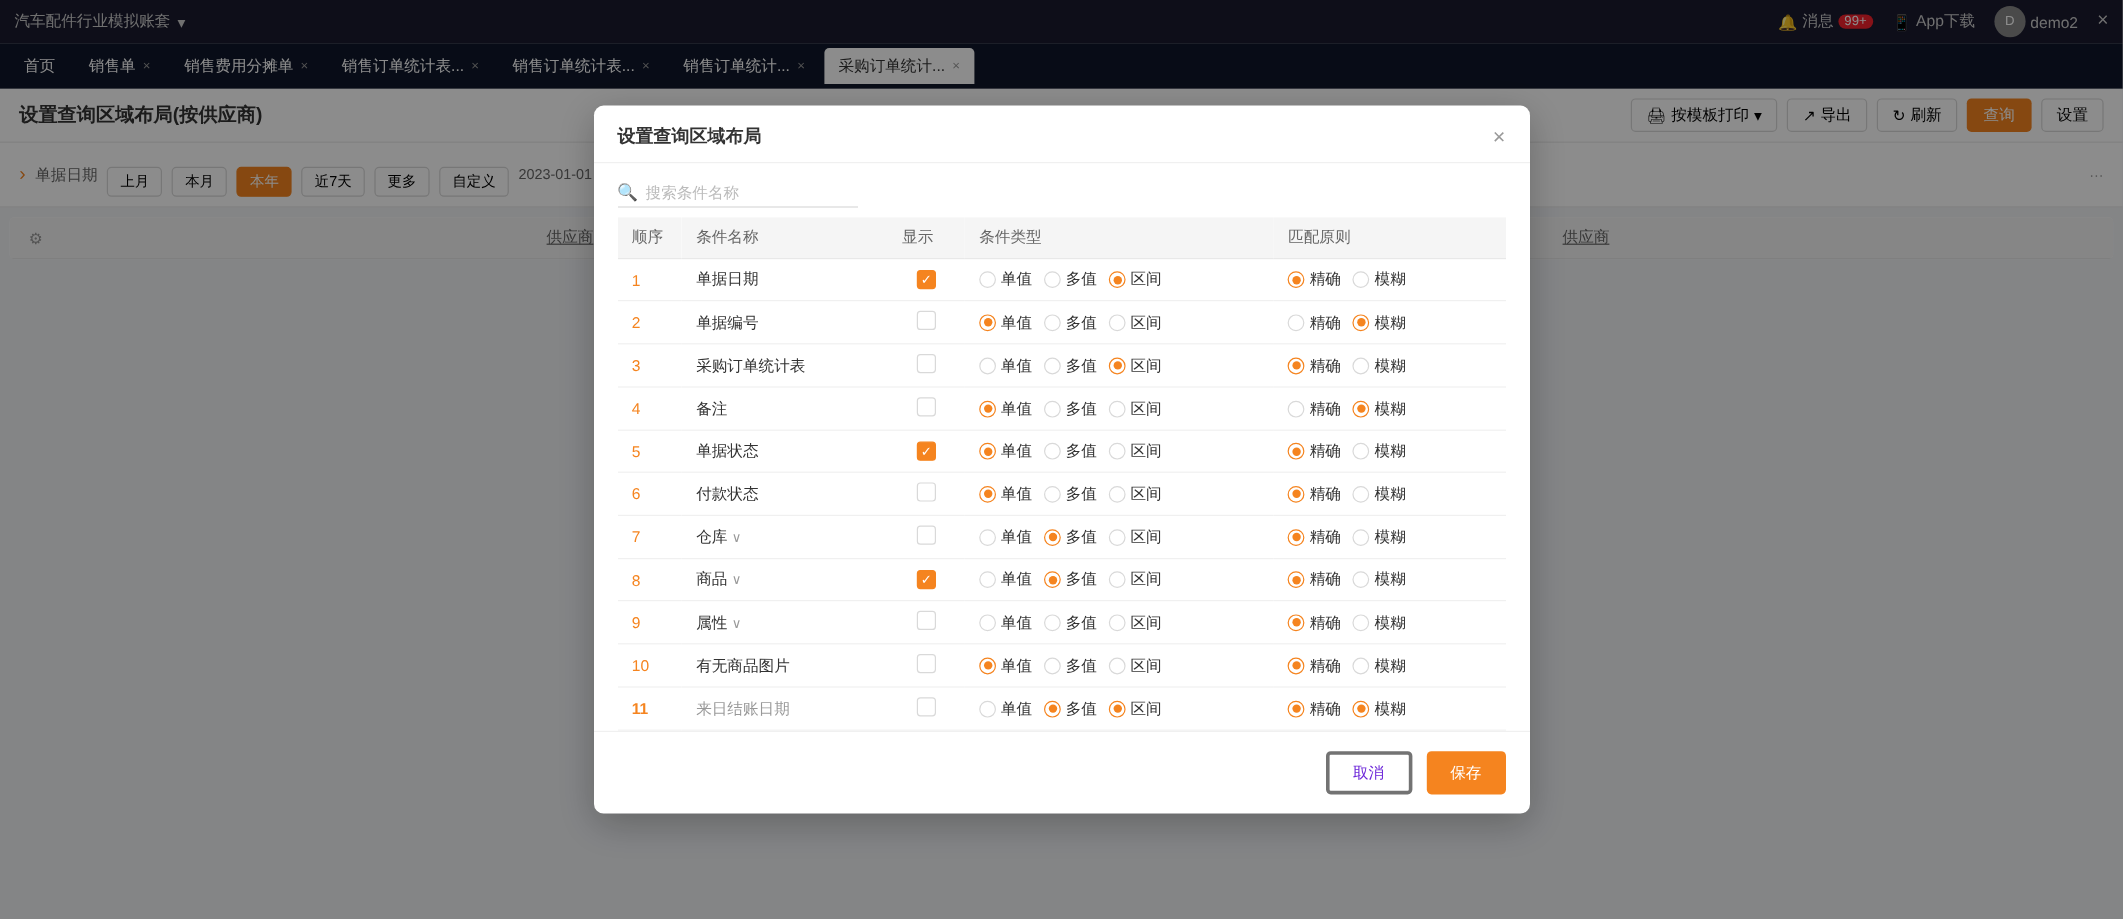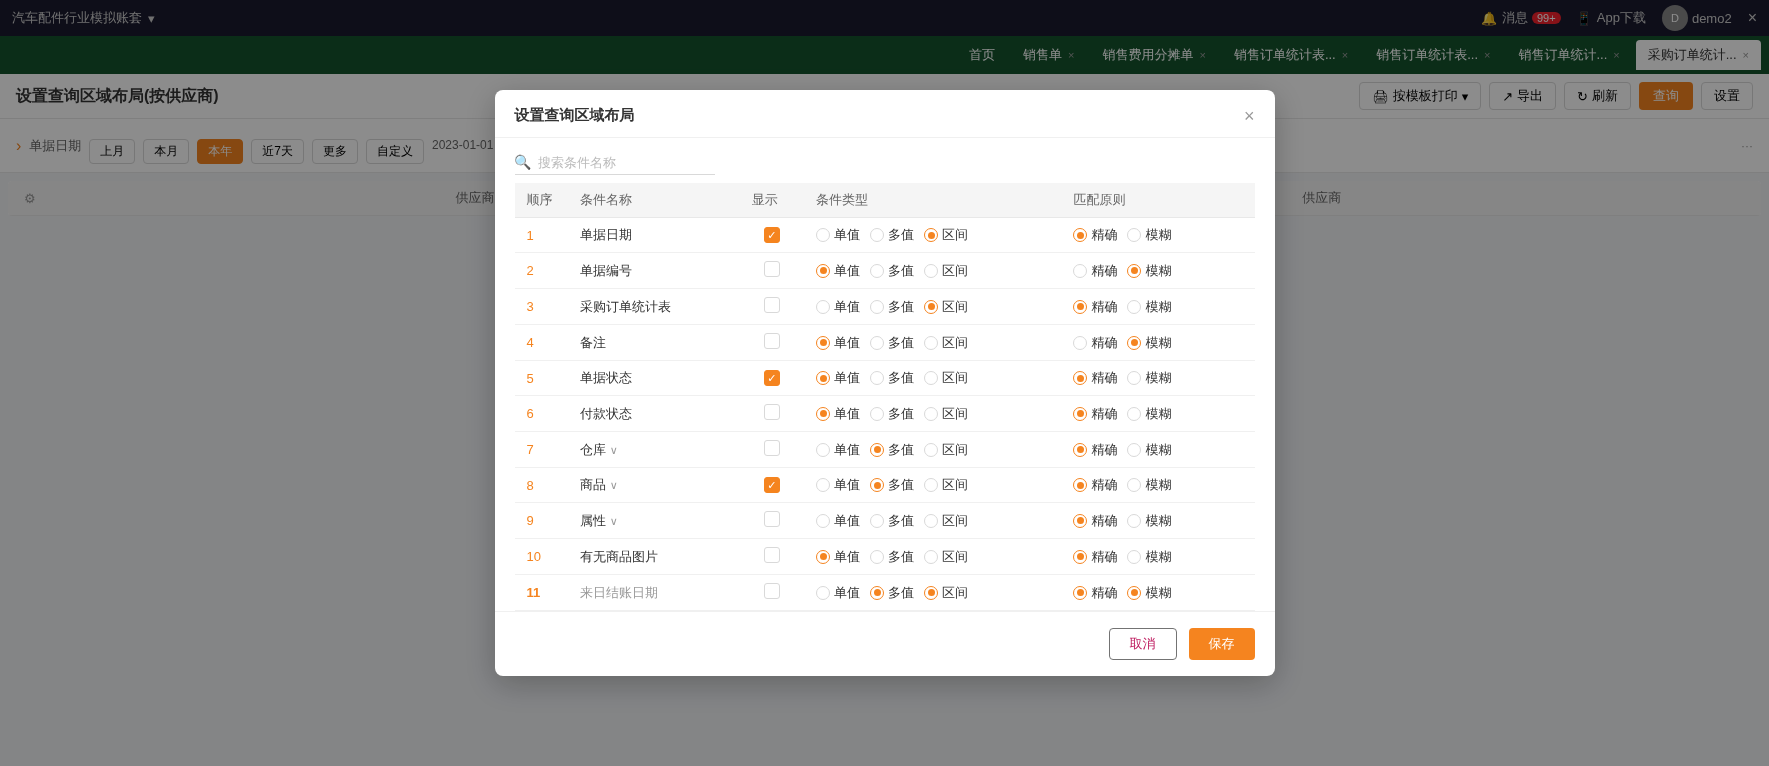--- a/index.html
+++ b/index.html
@@ -16,27 +16,26 @@
       color: #ccc;
     }
     .top-bar-left { font-size: 13px; color: #ccc; display: flex; align-items: center; gap: 6px; }
     .top-bar-right { display: flex; align-items: center; gap: 16px; font-size: 13px; }
     .top-bar-right .badge { background: #f5222d; color: #fff; border-radius: 8px; padding: 0 5px; font-size: 11px; }
     .top-bar-right .icon-btn { display: flex; align-items: center; gap: 4px; cursor: pointer; color: #ccc; }
     .avatar { width: 26px; height: 26px; border-radius: 50%; background: #888; display: flex; align-items: center; justify-content: center; color: #fff; font-size: 11px; }
 
     
     .tab-bar {
-      background: #14532d;
+      background: #0f172a;
       height: 38px;
       display: flex;
       align-items: center;
       padding: 0 8px;
       gap: 4px;
-      justify-content: flex-end;
     }
     .tab-item {
       height: 30px;
       padding: 0 12px;
       border-radius: 4px 4px 0 0;
       display: flex;
       align-items: center;
       gap: 6px;
       font-size: 13px;
       color: #fff;
@@ -85,21 +84,21 @@
       overflow: auto;
     }
     .table-header-row {
       display: flex;
       background: #f5f5f5;
       border-bottom: 1px solid #e8e8e8;
       padding: 8px 16px;
       align-items: center;
     }
     .gear-icon { color: #999; margin-right: 16px; cursor: pointer; }
-    .col-header { color: #666; font-size: 13px; flex: 1; text-align: center; }
+    .col-header { color: #666; font-size: 13px; flex: 1; text-align: center; text-decoration: underline; }
 
     
     .overlay {
       position: fixed;
       top: 0; left: 0; right: 0; bottom: 0;
       background: rgba(0,0,0,0.45);
       z-index: 100;
       display: flex;
       align-items: center;
       justify-content: center;
@@ -253,26 +252,26 @@
     
     .dialog-footer {
       padding: 16px 20px;
       display: flex;
       justify-content: flex-end;
       gap: 12px;
       border-top: 1px solid #f0f0f0;
     }
     .btn-cancel {
       padding: 6px 20px;
-      border: 1px solid #737373;
+      border: 3px solid #737373;
       background: #fff;
       border-radius: 4px;
       cursor: pointer;
       font-size: 13px;
-      color: #be185d;
+      color: #6d28d9;
     }
     .btn-save {
       padding: 6px 20px;
       background: #f5841f;
       color: #fff;
       border: none;
       border-radius: 4px;
       cursor: pointer;
       font-size: 13px;
     }

